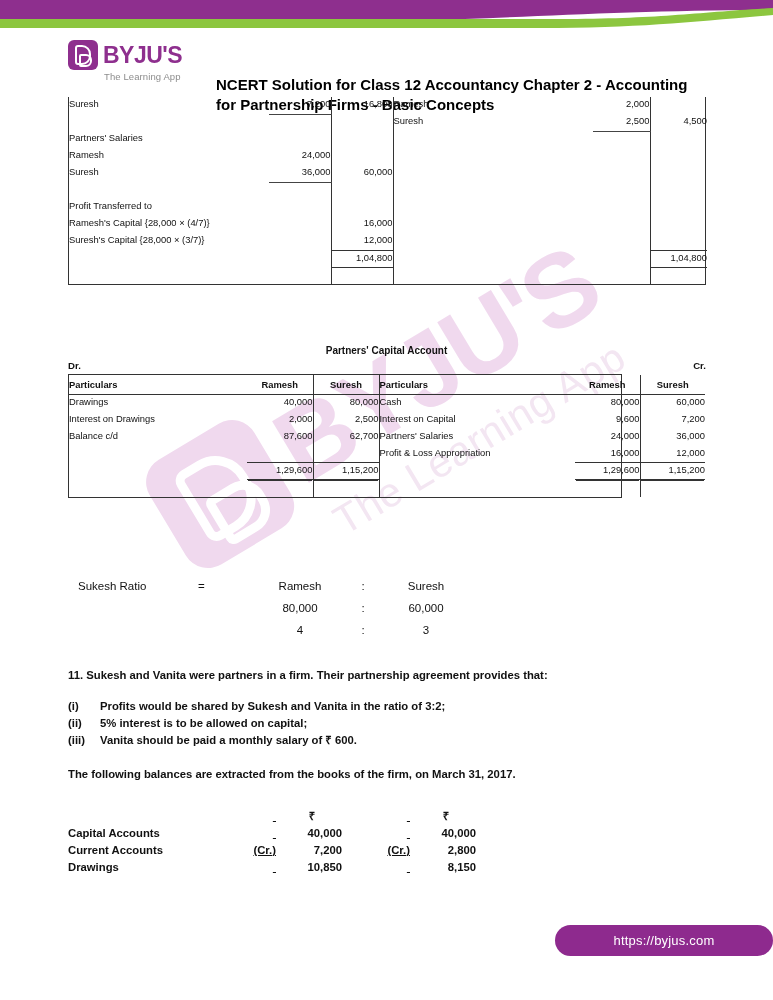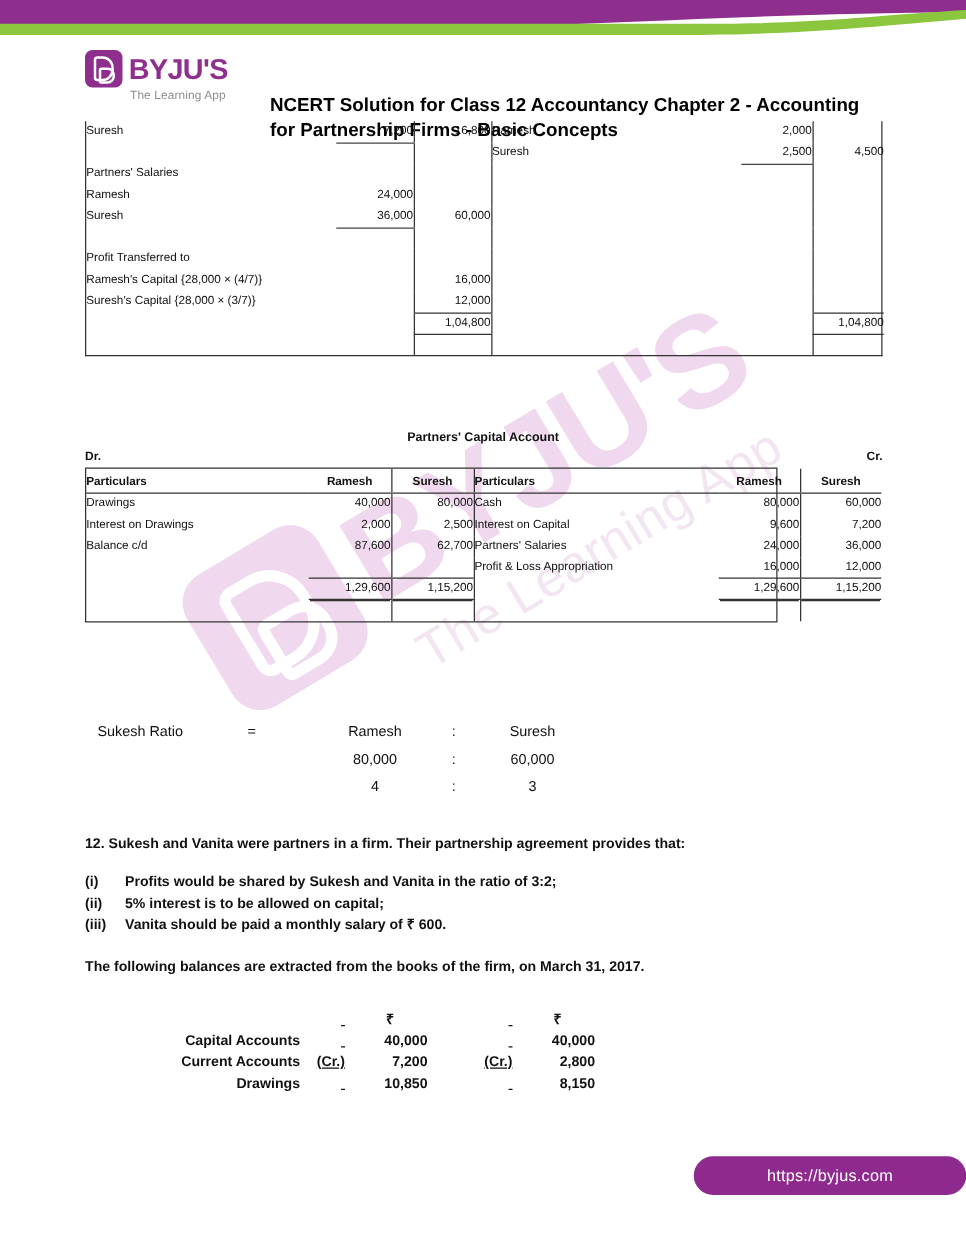--- a/index.html
+++ b/index.html
@@ -83,21 +83,21 @@
   .qblock { position:absolute; left:68px; top:667px; width:660px; font-size:11.3px; font-weight:bold; line-height:1.5; }
   .qhead { margin-bottom:14px; }
   .qitems { }
   .qrow { display:flex; }
   .qrow .qn { width:32px; flex:0 0 32px; }
   .balline { position:absolute; left:68px; top:768px; font-size:11.3px; font-weight:bold; }
 
   
   .baltbl { position:absolute; left:68px; top:808px; font-size:11.3px; font-weight:bold; border-collapse:collapse; }
   .baltbl td { padding:1px 0; line-height:15px; }
-  .b-lbl { width:172px;text-align:right; }
+  .b-lbl { width:172px; }
   .b-cr { width:42px; text-align:right; padding-right:6px !important;text-decoration:underline; }
   .b-val { width:60px; text-align:right; }
   .b-gap { width:32px; }
   .b-hd { text-align:center; }
 
   
   .footer { position:absolute; left:0; top:925px; width:773px; display:flex; justify-content:flex-end; }
   .url-pill {
     background:#8e2a8e; color:#fff; font-size:13px;
     padding:8px 0; width:218px; text-align:center; border-radius:16px;
@@ -342,21 +342,21 @@
             <td class="r-eq">&nbsp;</td>
             <td class="r-a">4</td>
             <td class="r-c">:</td>
             <td class="r-b">3</td>
           </tr>
         </tbody>
     </table>
   </div>
 
   <div class="qblock">
-    <div class="qhead">12. Sukesh and Vanita were partners in a firm. Their partnership agreement provides that:</div>
+    <div class="qhead">11. Sukesh and Vanita were partners in a firm. Their partnership agreement provides that:</div>
     <div class="qitems" id="q-items">
         <div class="qrow">
           <span class="qn">(i)</span>
           <span>Profits would be shared by Sukesh and Vanita in the ratio of 3:2;</span>
         </div>
         <div class="qrow">
           <span class="qn">(ii)</span>
           <span>5% interest is to be allowed on capital;</span>
         </div>
         <div class="qrow">

